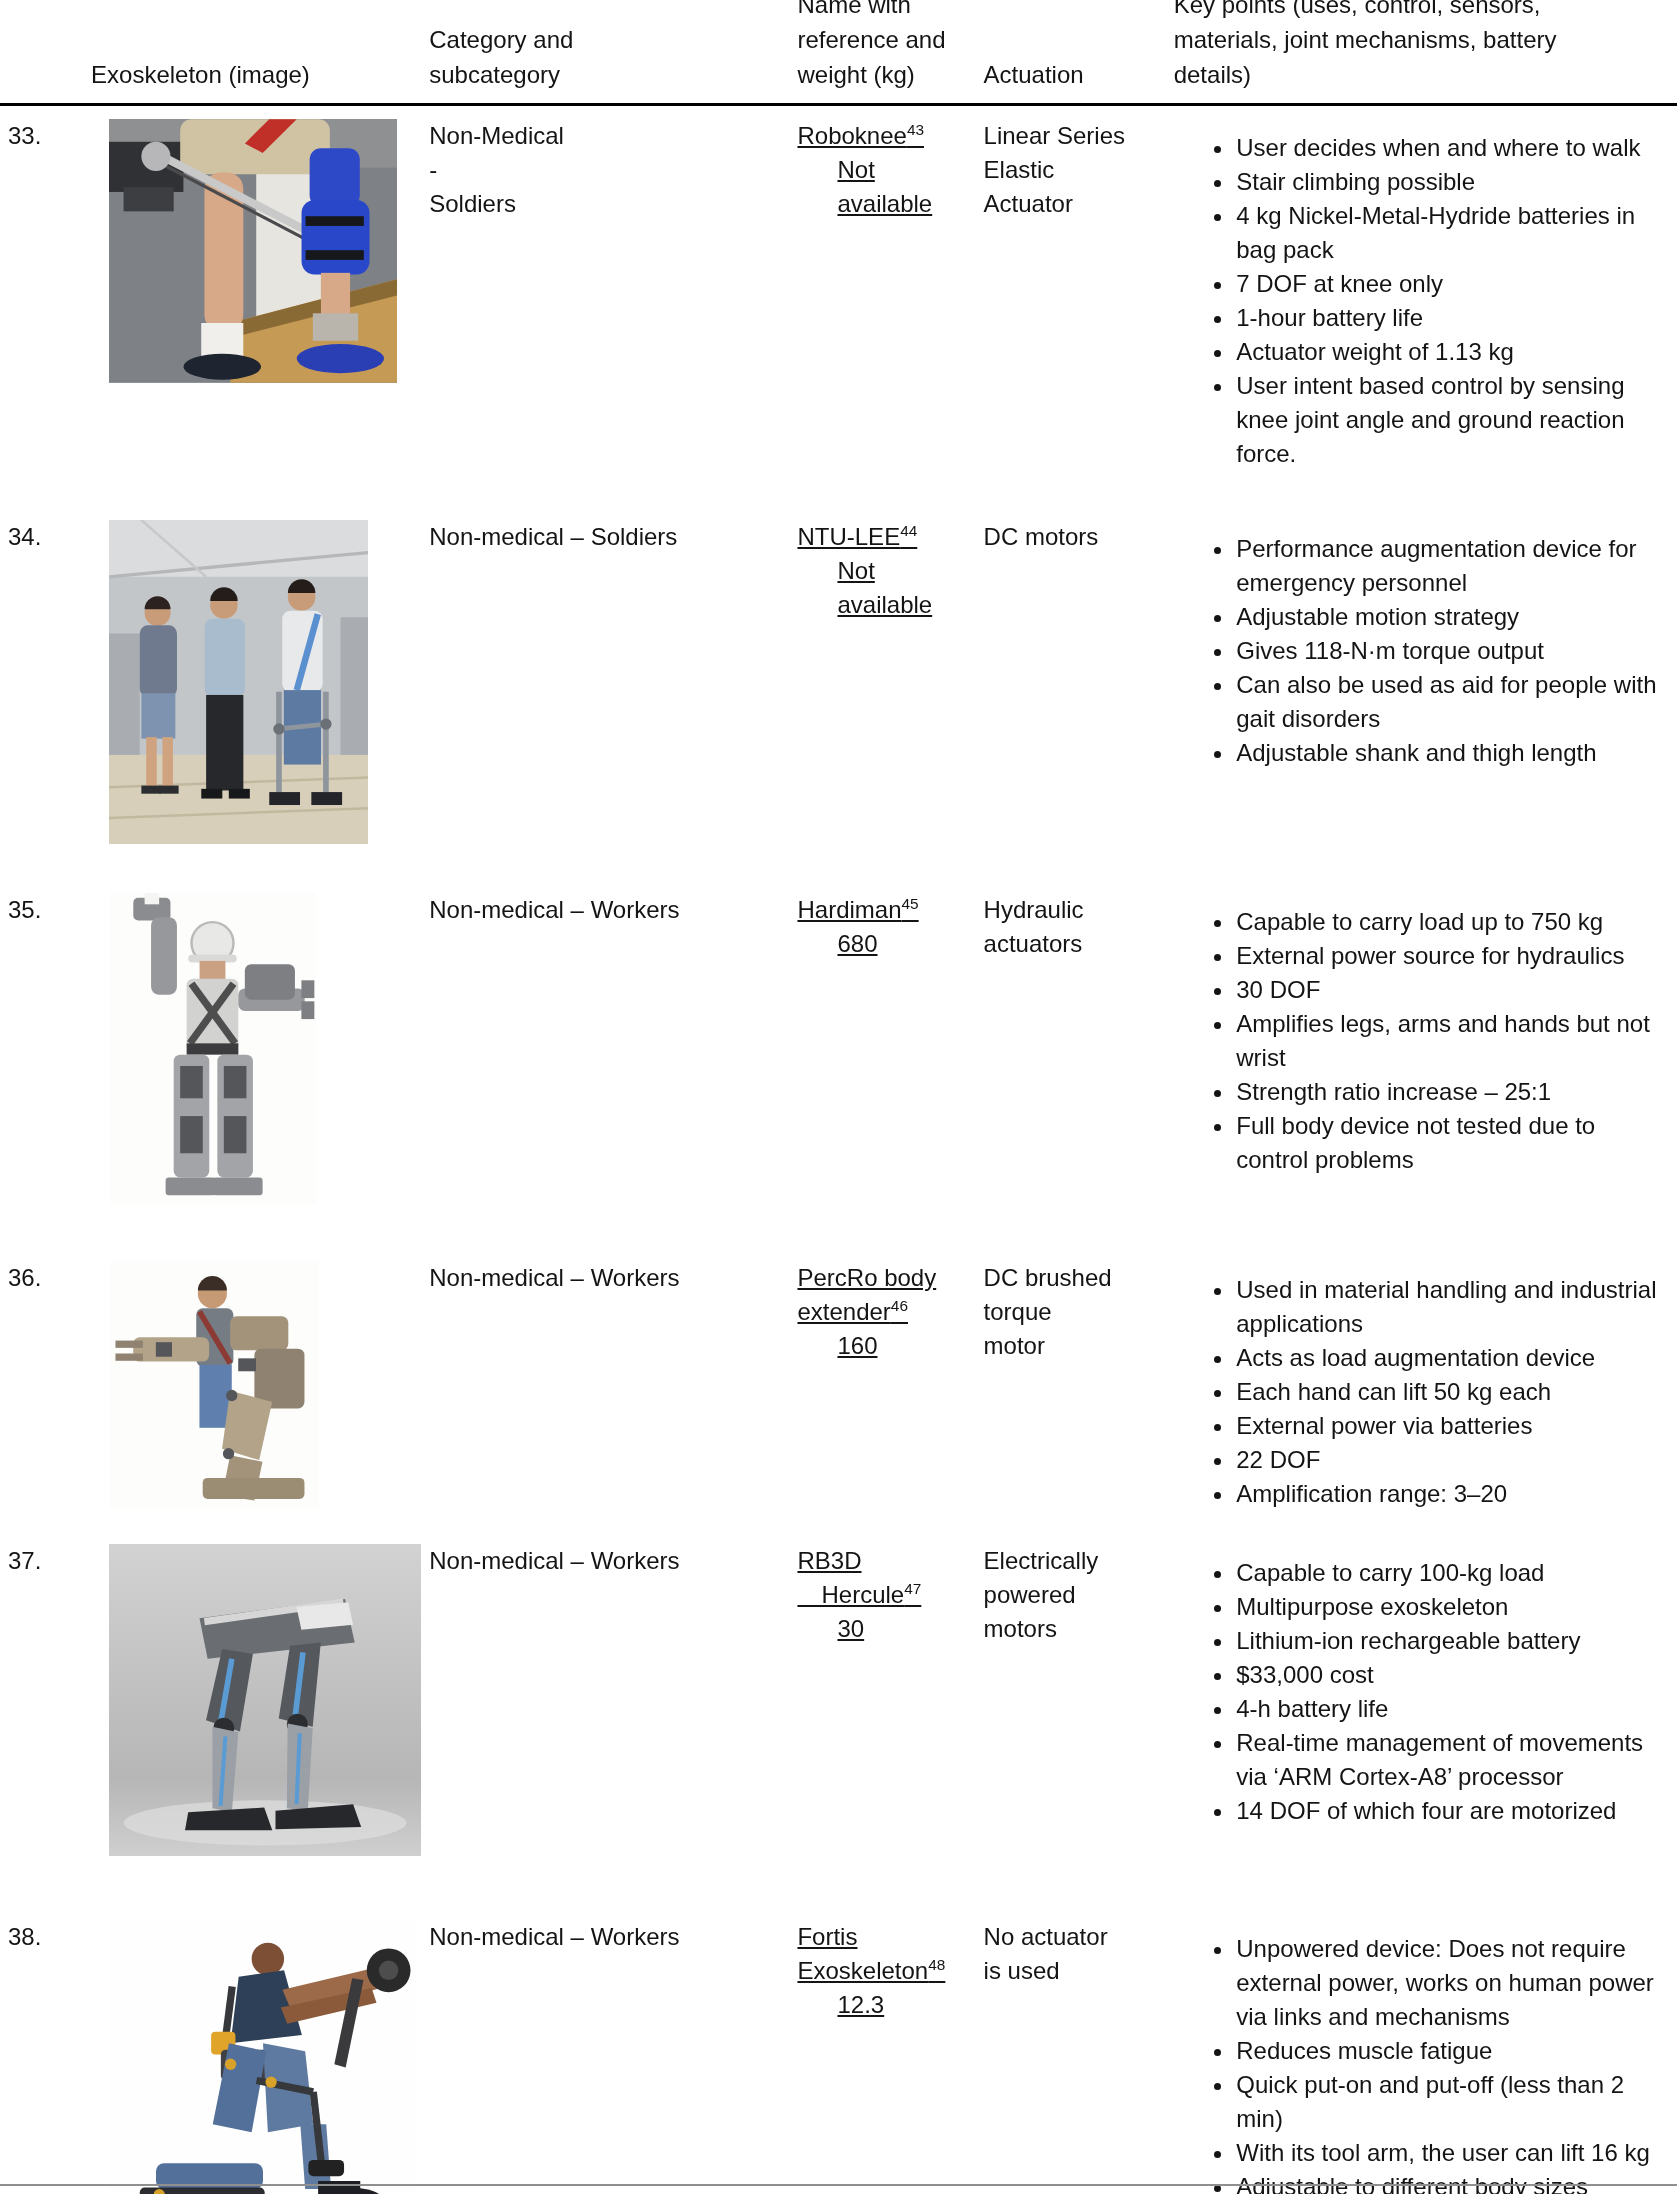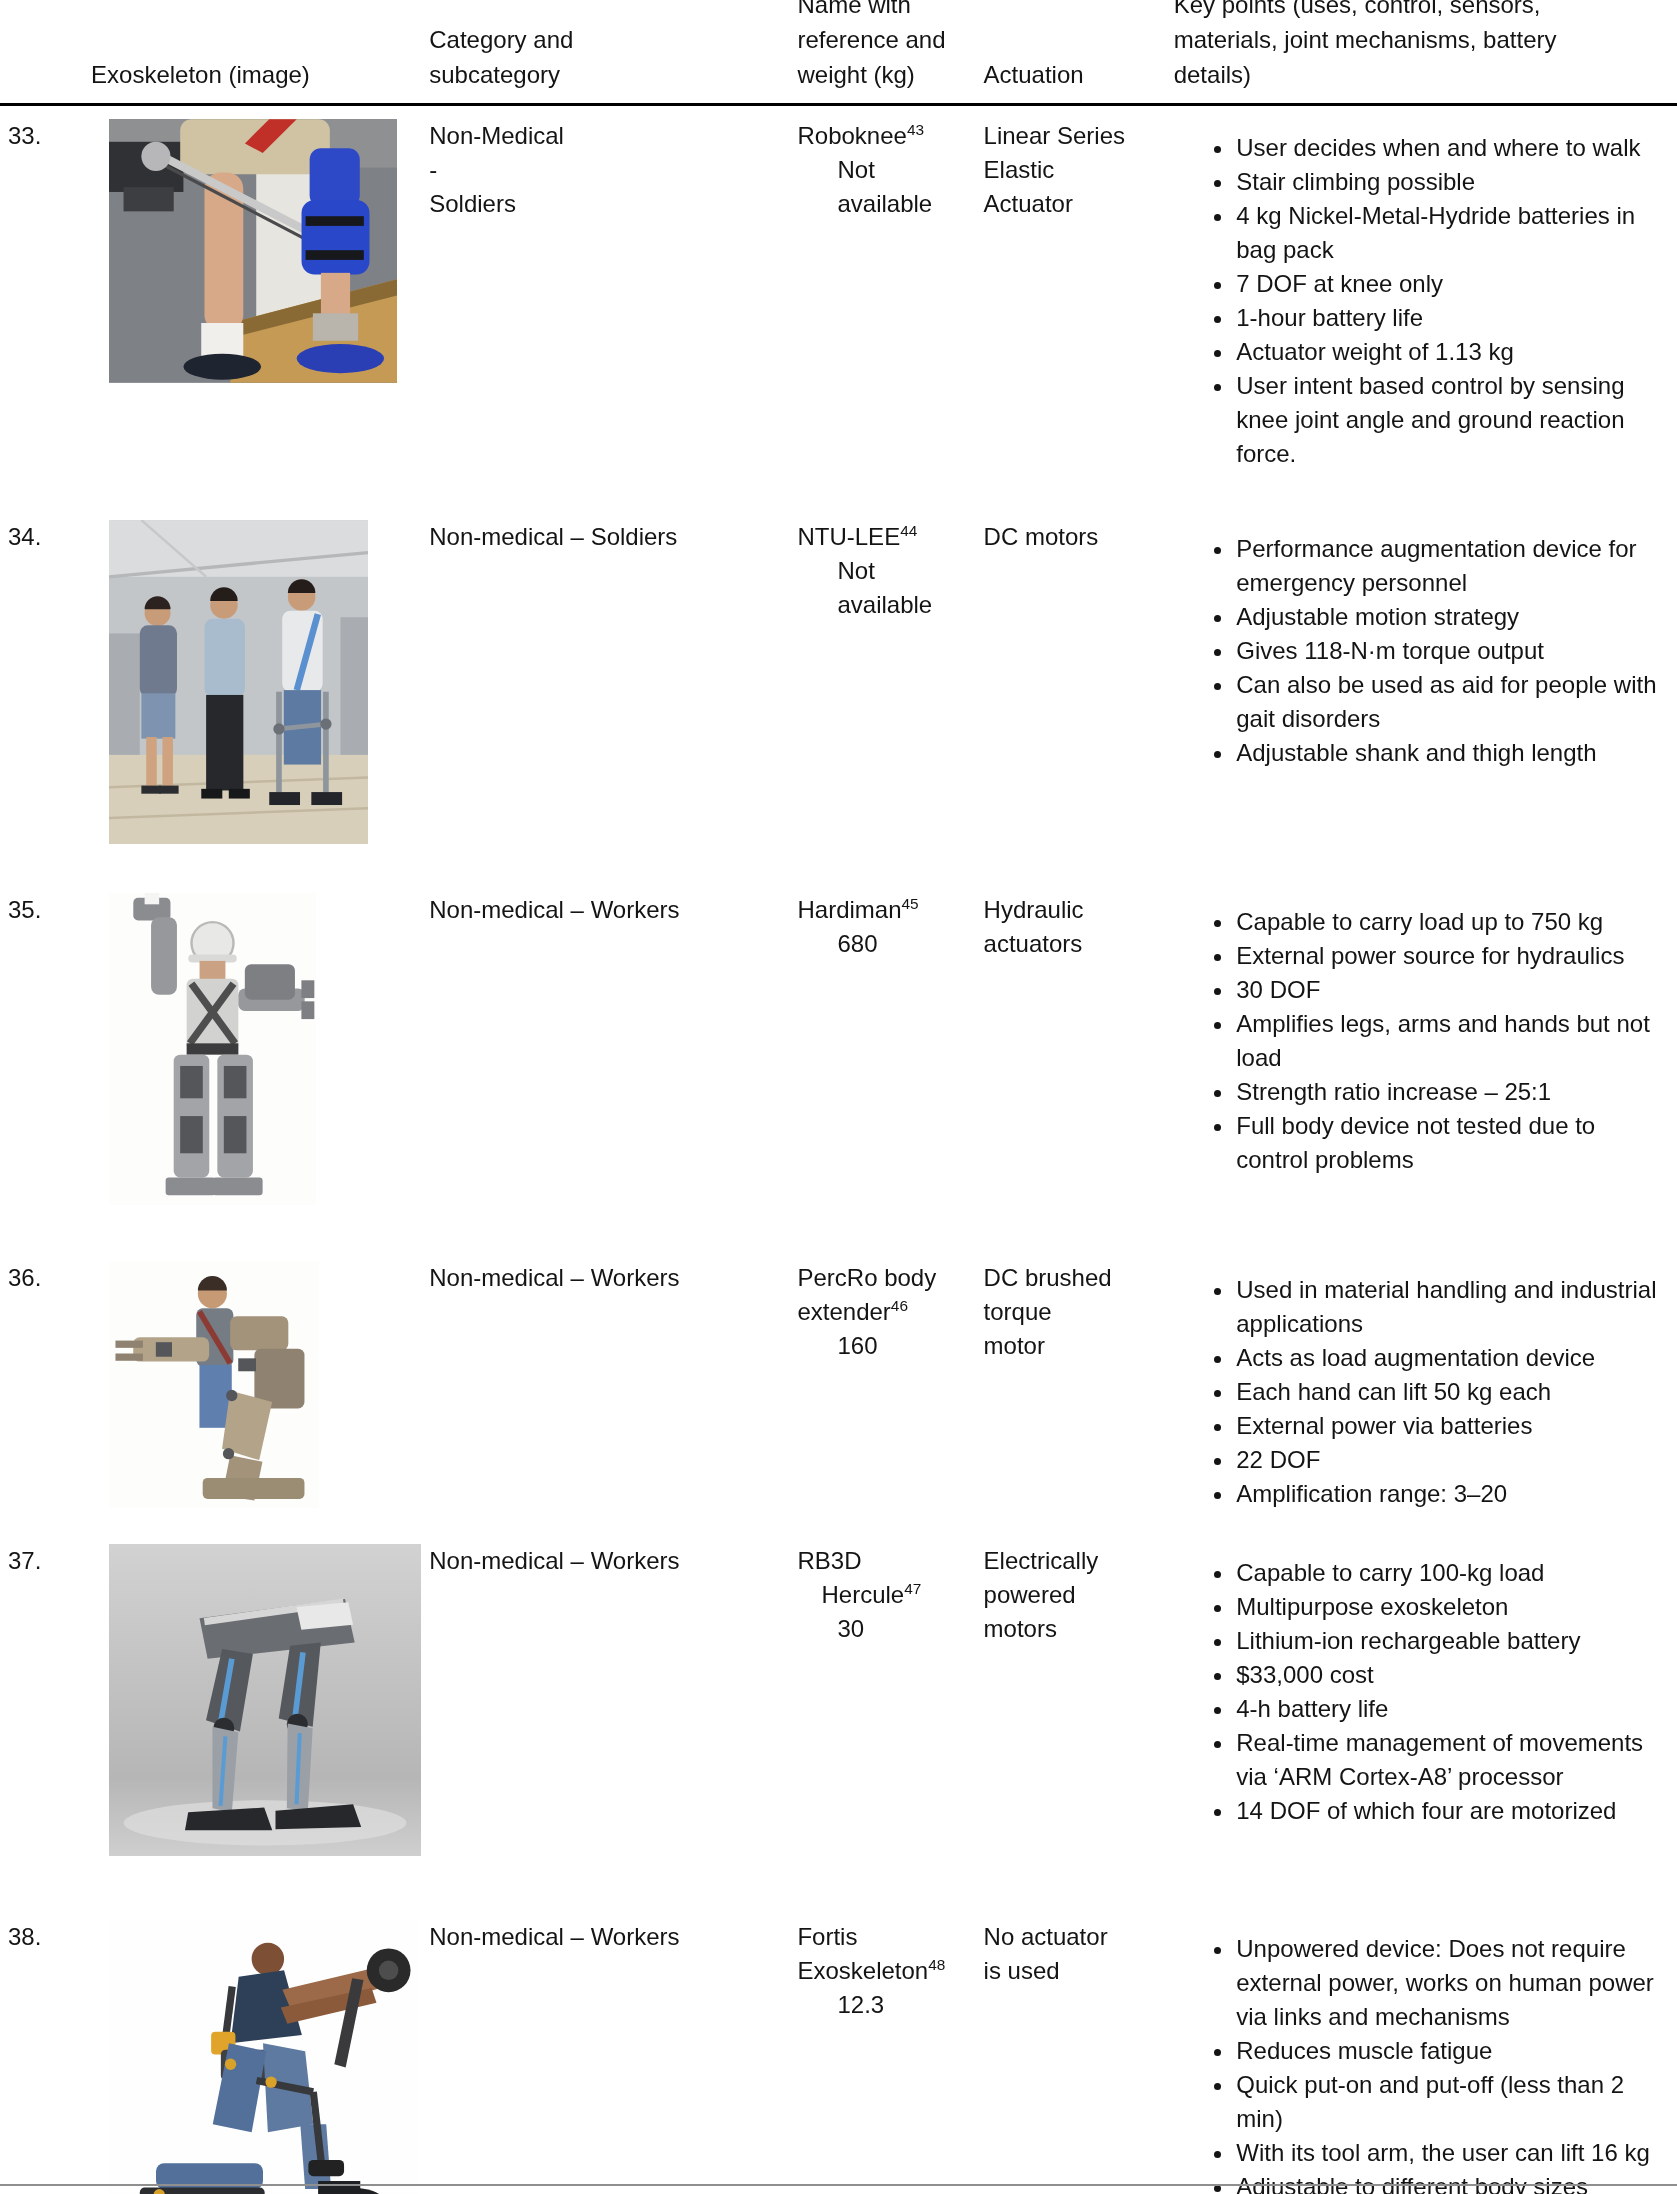--- a/index.html
+++ b/index.html
@@ -38,21 +38,21 @@
 
   td {
     vertical-align:top;
     font-size:24px;
     line-height:34px;
     padding:13px 0 3.2px 0;
   }
   td.num { padding-left:8px; }
   td.imgcell { padding-left:18px; }
   td.cat, td.act { white-space:pre-line; padding-right:11.3px;margin-left:16px; }
-  td.namecell { padding-right:8px; }
+  td.namecell { padding-right:8px;text-decoration:underline; }
   .device-name { white-space:pre-line; }
   sup.ref {
     font-size:15.4px;
     line-height:0;
     vertical-align:super;
   }
   .weight { display:block;margin-left:40px; }
 
   td.kp ul {
     margin:12px;
@@ -253,21 +253,21 @@
           <span class="device-name">Hardiman</span><sup class="ref">45</sup>
           <span class="weight">680</span>
         </td>
         <td class="act">Hydraulic
 actuators</td>
         <td class="kp">
           <ul>
               <li>Capable to carry load up to 750 kg</li>
               <li>External power source for hydraulics</li>
               <li>30 DOF</li>
-              <li>Amplifies legs, arms and hands but not load</li>
+              <li>Amplifies legs, arms and hands but not wrist</li>
               <li>Strength ratio increase – 25:1</li>
               <li>Full body device not tested due to control problems</li>
             </ul>
         </td>
       </tr>
 
       <tr>
         <td class="num" style="height:267px">36.</td>
         <td class="imgcell">
           <span class="photo" role="img" aria-label="Operator inside the PercRo body extender, a large full-body khaki robotic frame with extended arm gripper">

